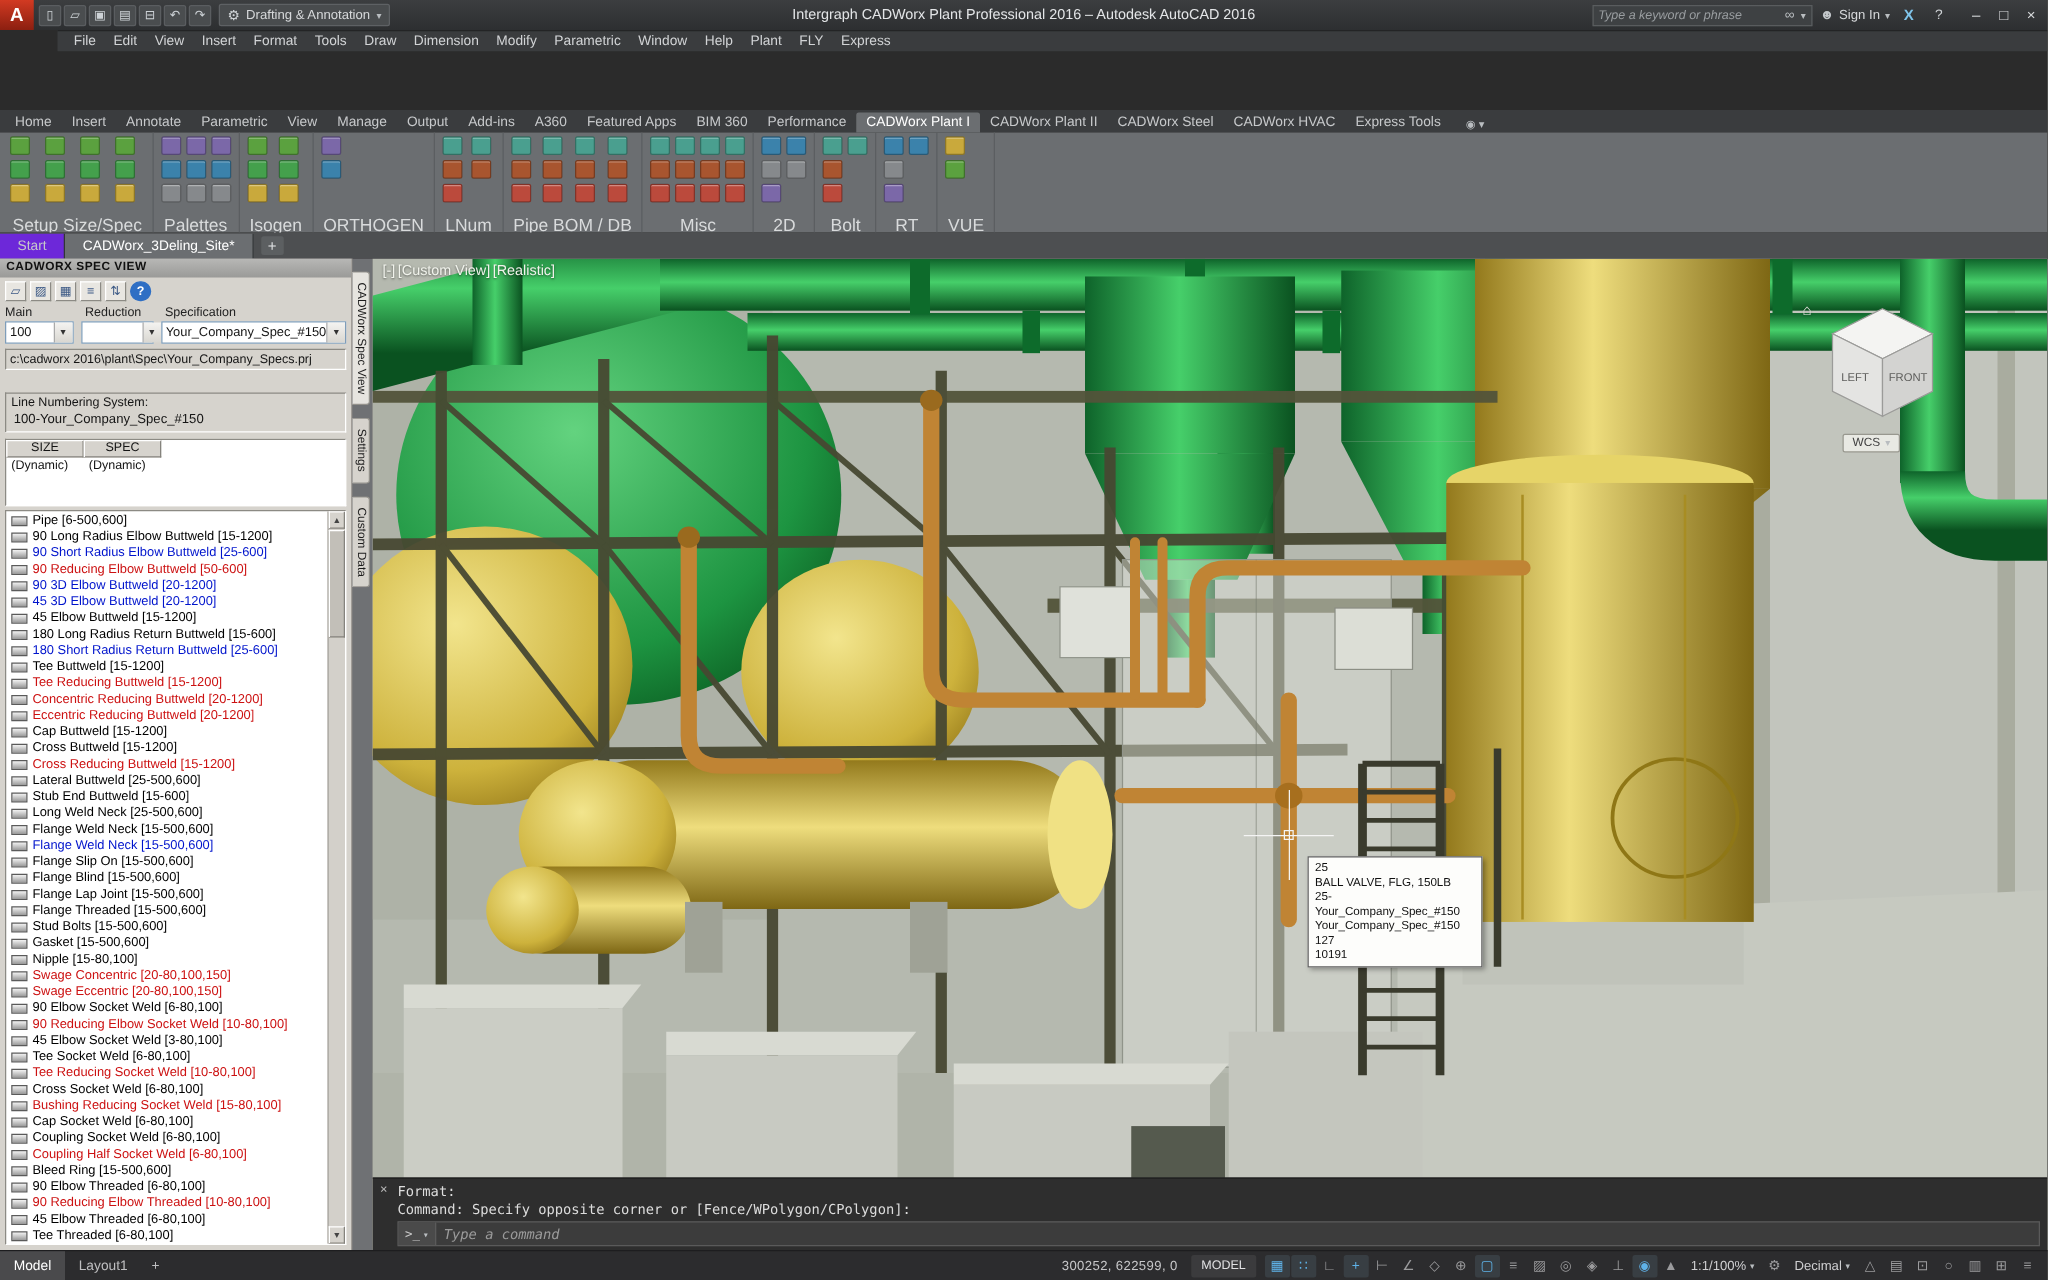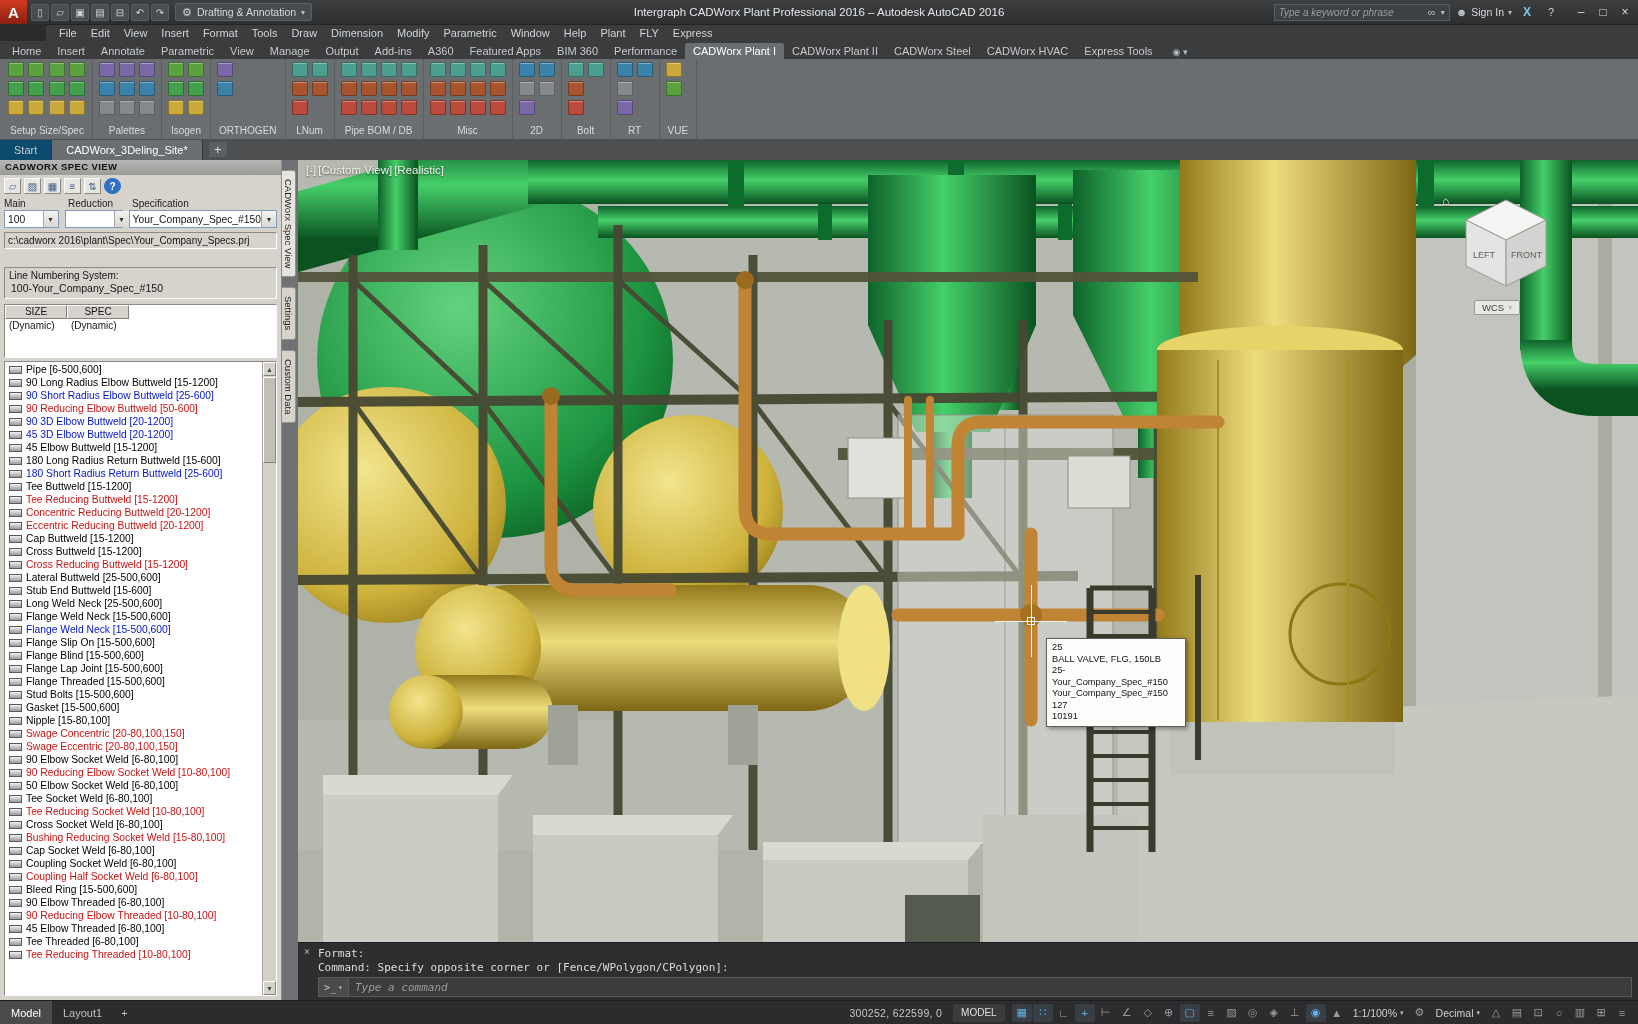--- a/index.html
+++ b/index.html
@@ -34,36 +34,36 @@
   .tb-ico.x-logo { color:#7fc4ea; font-weight:bold; font-size:12px; }
   .winbtns { display:flex; margin-left:4px; }
   .winbtns span { width:22px; height:20px; display:grid; place-items:center; color:#d8dadc; font-size:12px; cursor:pointer; }
 
   
   .menubar { height:17px; background:#3a3c3e; border-top:1px solid #232425; display:flex; align-items:center;
     padding-left:6px; flex:none;margin-left:46px; }
   .menu-item { color:#d2d4d6; font-size:11px; padding:0 7px; height:100%; display:flex; align-items:center; cursor:pointer; }
 
   
-  .ribbontabs { height:18px; background:#3a3c3e; display:flex; align-items:flex-end; padding-left:4px; flex:none; }
+  .ribbontabs { height:18px; background:#3a3c3e; display:flex; align-items:flex-end; padding-left:4px; flex:none;margin-top:47px; }
   .rtab { color:#c7c9cb; font-size:11px; padding:2px 8px 2px; cursor:pointer; white-space:nowrap; }
   .rtab.active { background:#6b6e71; color:#ffffff; border-radius:2px 2px 0 0; }
   .rtab-opt { margin-left:6px; color:#b9bdc0; font-size:9px; padding:2px 6px; cursor:pointer; }
 
   
   .ribbon { height:80px; background:#6b6e71; display:flex; padding-left:2px; flex:none; }
   .rgroup { display:flex; flex-direction:column; border-right:1px solid #5b5e61; padding:3px 6px 0; }
   .ricons { flex:1; display:grid; grid-auto-flow:column; grid-template-rows:repeat(3,17px); gap:2px 4px; align-content:start; }
   .ricon { width:16px; height:15px; border-radius:2px; border:1px solid rgba(0,0,0,.3);
     box-shadow:inset 0 1px 0 rgba(255,255,255,.35); cursor:pointer; }
-  .rlabel { height:15px; font-size:10px; color:#d9dbdc; text-align:center; white-space:nowrap; padding:1px 2px 0; cursor:pointer; }
+  .rlabel { height:15px; font-size:14px; color:#d9dbdc; text-align:center; white-space:nowrap; padding:1px 2px 0; cursor:pointer; }
 
   
   .doctabs { height:21px; background:#4d4f51; display:flex; align-items:flex-end; flex:none; }
-  .doctab { height:20px; padding:0 14px; display:flex; align-items:center; background:#0c4a6e; color:#c6c8ca;
+  .doctab { height:20px; padding:0 14px; display:flex; align-items:center; background:#6d28d9; color:#c6c8ca;
     font-size:11px; border-right:1px solid #323436; cursor:pointer; white-space:nowrap; }
   .doctab.active { background:#6b6e71; color:#ffffff; }
   .doctab-plus { width:18px; height:15px; margin:0 0 3px 6px; background:#5c5f61; color:#e0e2e4;
     display:grid; place-items:center; font-size:12px; border-radius:2px; cursor:pointer; }
 
   
   .main { flex:1; display:flex; min-height:0; }
 
   
   .palette { width:282px; background:#d6d3cd; border-right:1px solid #8e8b85; display:flex; flex-direction:column;
@@ -559,21 +559,21 @@
             <div class="trow">
               <span class="tico"></span>
               <span class="tlab">90 Elbow Socket Weld [6-80,100]</span>
             </div>
             <div class="trow red">
               <span class="tico"></span>
               <span class="tlab">90 Reducing Elbow Socket Weld [10-80,100]</span>
             </div>
             <div class="trow">
               <span class="tico"></span>
-              <span class="tlab">50 Elbow Socket Weld [6-80,100]</span>
+              <span class="tlab">45 Elbow Socket Weld [3-80,100]</span>
             </div>
             <div class="trow">
               <span class="tico"></span>
               <span class="tlab">Tee Socket Weld [6-80,100]</span>
             </div>
             <div class="trow red">
               <span class="tico"></span>
               <span class="tlab">Tee Reducing Socket Weld [10-80,100]</span>
             </div>
             <div class="trow">

